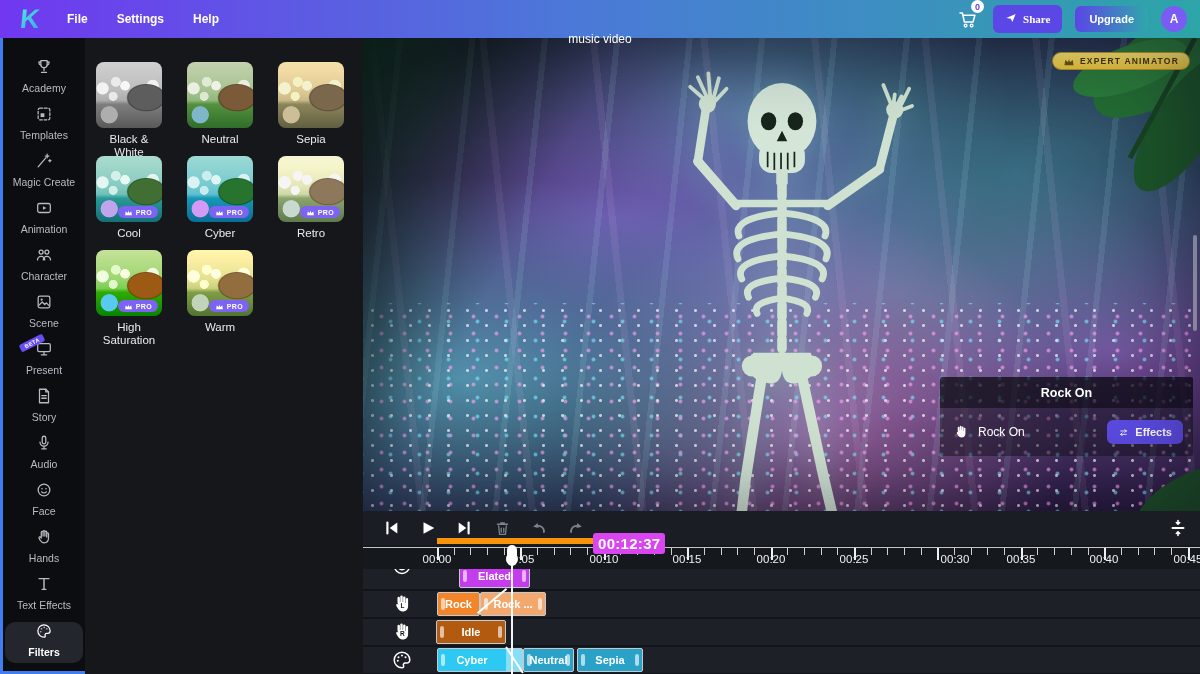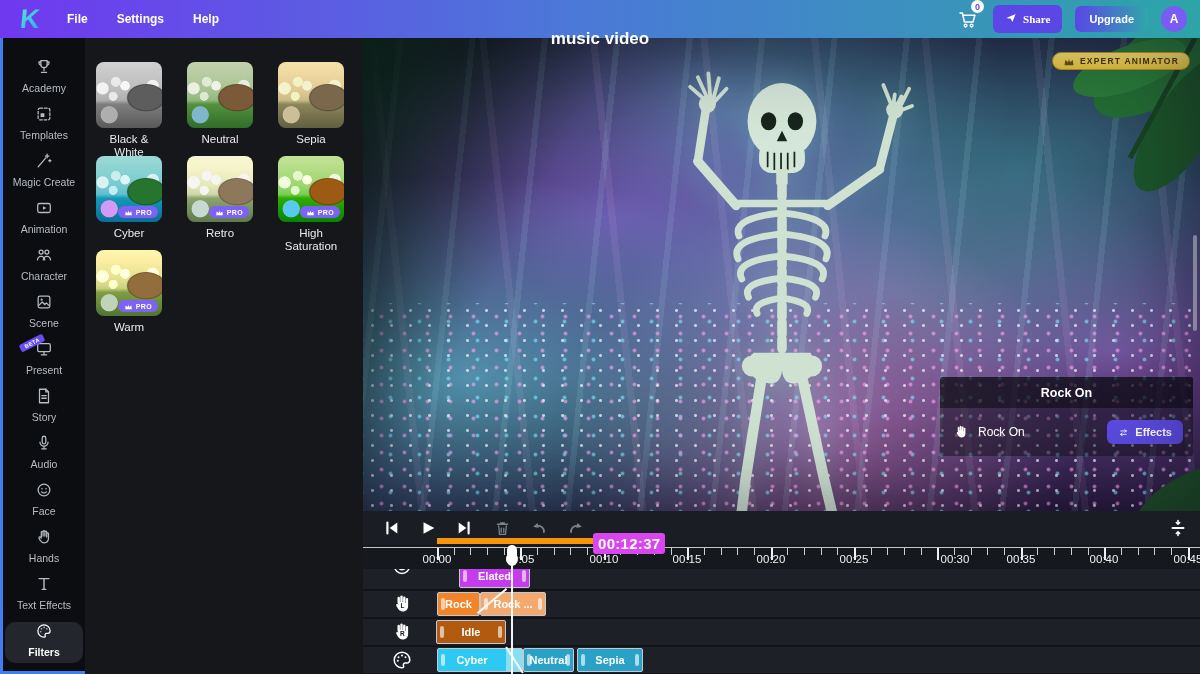--- a/index.html
+++ b/index.html
@@ -8,21 +8,21 @@
 
   
   .topbar { position:absolute; left:0; top:0; width:1200px; height:38px;
     background:linear-gradient(90deg,#7038f0 0%,#4b79d8 48%,#2da5a8 100%);
     display:flex; align-items:center; z-index:20; }
   .logo { margin-left:10px; width:40px; font-size:27px; font-weight:900; transform:skewX(-6deg);
     background:linear-gradient(135deg,#56efd8 10%,#2f9ff0 90%);
     -webkit-background-clip:text; background-clip:text; color:transparent; text-align:center; cursor:pointer;}
   .menus { display:flex; gap:29px; margin-left:17px; }
   .menu-item { color:#fff; font-size:12px; font-weight:700; cursor:pointer; }
-  .tb-title { position:absolute; left:50%; transform:translateX(-50%); color:#fff; font-size:17px; font-weight:700;margin-top:39px; }
+  .tb-title { position:absolute; left:50%; transform:translateX(-50%); color:#fff; font-size:12px; font-weight:400;margin-top:39px; }
   .tb-right { margin-left:auto; display:flex; align-items:center; gap:13px; padding-right:13px; }
   .cart { position:relative; width:24px; height:24px; }
   .cart-badge { position:absolute; top:-7px; right:-4px; width:13px; height:13px; background:#fff; color:#5a46e8;
     border-radius:50%; font-size:9px; font-weight:800; display:flex; align-items:center; justify-content:center; }
   .btn-share { display:flex; align-items:center; gap:6px; background:#5b46e6; color:#fff; font-size:11px; font-weight:700;
     padding:7px 12px; border-radius:6px; cursor:pointer;font-family:Liberation Serif, serif; }
   .btn-upgrade { background:linear-gradient(90deg,#5b46e6,#2fa7ab); color:#fff; font-size:11px; font-weight:700;
     padding:7px 14px; border-radius:6px; cursor:pointer; }
   .avatar { width:26px; height:26px; border-radius:50%; background:#7a5cf5; color:#fff; font-size:12px; font-weight:700;
     display:flex; align-items:center; justify-content:center; cursor:pointer; }
@@ -300,20 +300,32 @@
         </div>
       <div class="fname">Neutral</div>
     </div>
     <div class="fcard">
       <div class="thumb f-sepia">
           <div class="scene"></div>
         </div>
       <div class="fname">Sepia</div>
     </div>
     <div class="fcard">
+      <div class="thumb f-cool">
+          <div class="scene"></div>
+        <div class="pro">
+            <svg width="9" height="7" viewBox="0 0 16 12">
+              <path d="M2 11L3 4l3.7 3L8 2.6 9.3 7 13 4l1 7z" fill="#fff"></path>
+            </svg>
+            <span>PRO</span>
+          </div>
+        </div>
+      <div class="fname">Cool</div>
+    </div>
+    <div class="fcard">
       <div class="thumb f-cyber">
           <div class="scene"></div>
         <div class="pro">
             <svg width="9" height="7" viewBox="0 0 16 12">
               <path d="M2 11L3 4l3.7 3L8 2.6 9.3 7 13 4l1 7z" fill="#fff"></path>
             </svg>
             <span>PRO</span>
           </div>
         </div>
       <div class="fname">Cyber</div>

